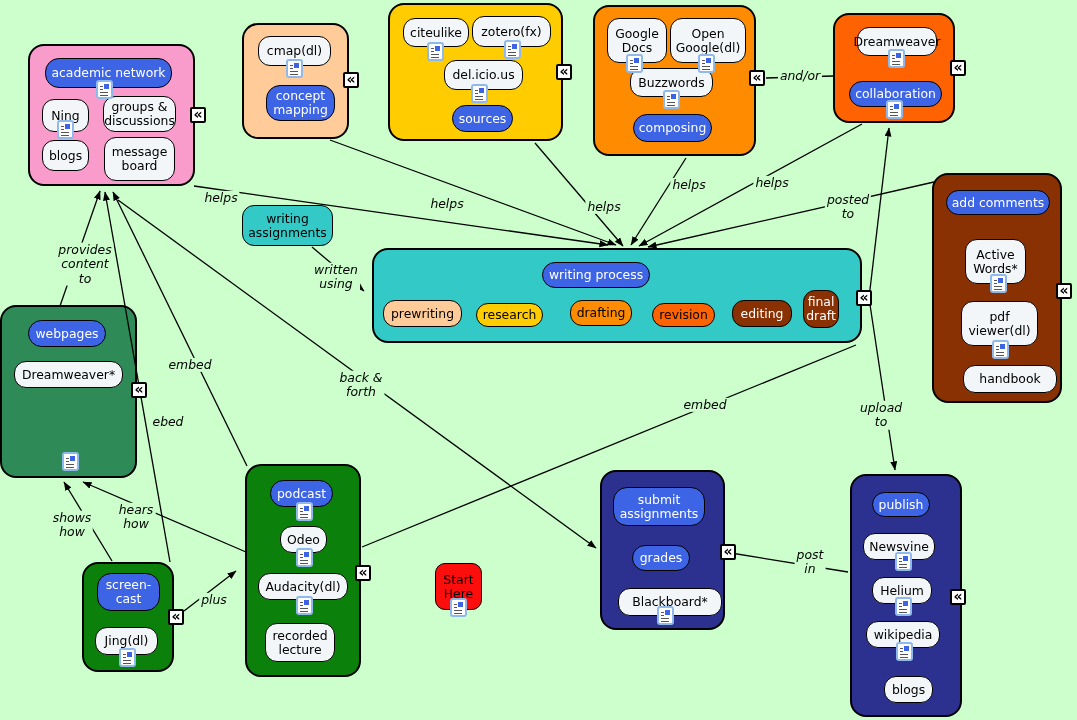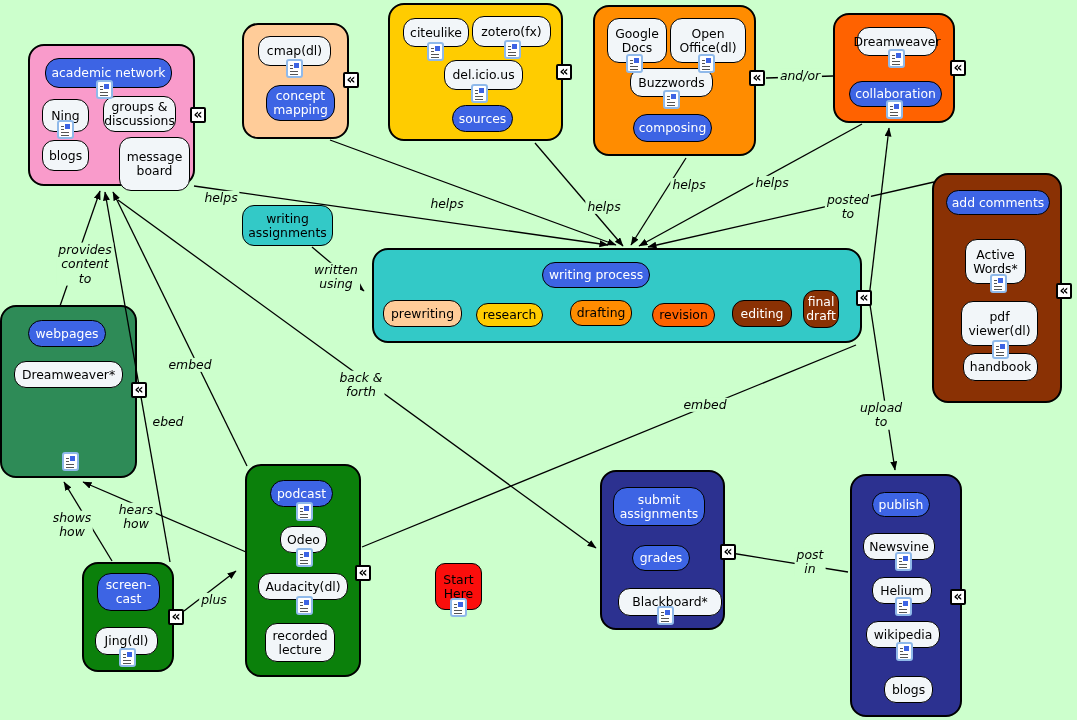--- a/index.html
+++ b/index.html
@@ -71,48 +71,48 @@
   <div class="grp" style="left:82px;top:562px;width:92px;height:110px;background:#0B800B"></div>
   <div class="grp" style="left:245px;top:464px;width:116px;height:213px;background:#0B800B"></div>
   <div class="grp" style="left:600px;top:470px;width:125px;height:160px;background:#2C3190"></div>
   <div class="grp" style="left:850px;top:474px;width:112px;height:243px;background:#2C3190"></div>
 
   <div class="pill blue" style="left:45px;top:58px;width:127px;height:30px">academic network</div>
   <div class="pill white" style="left:42px;top:99px;width:47px;height:33px">Ning</div>
   <div class="pill white" style="left:103px;top:96px;width:73px;height:36px">groups &amp;
 discussions</div>
   <div class="pill white" style="left:42px;top:140px;width:47px;height:31px">blogs</div>
-  <div class="pill white" style="left:119px;top:137px;width:71px;height:54px">message
+  <div class="pill white" style="left:104px;top:137px;width:71px;height:44px">message
 board</div>
 
   <div class="pill white" style="left:258px;top:36px;width:73px;height:30px">cmap(dl)</div>
   <div class="pill blue" style="left:266px;top:85px;width:69px;height:36px">concept
 mapping</div>
 
   <div class="pill white" style="left:403px;top:18px;width:66px;height:29px">citeulike</div>
   <div class="pill white" style="left:472px;top:16px;width:79px;height:31px">zotero(fx)</div>
   <div class="pill white" style="left:444px;top:60px;width:79px;height:30px">del.icio.us</div>
   <div class="pill blue" style="left:452px;top:105px;width:61px;height:27px">sources</div>
 
   <div class="pill white" style="left:607px;top:18px;width:60px;height:45px">Google
 Docs</div>
   <div class="pill white" style="left:670px;top:18px;width:76px;height:45px">Open
-Office(dl)</div>
+Google(dl)</div>
   <div class="pill white" style="left:630px;top:68px;width:83px;height:29px">Buzzwords</div>
   <div class="pill blue" style="left:633px;top:114px;width:79px;height:28px">composing</div>
 
   <div class="pill white" style="left:857px;top:27px;width:80px;height:29px">Dreamweaver</div>
   <div class="pill blue" style="left:849px;top:81px;width:93px;height:26px">collaboration</div>
 
   <div class="pill blue" style="left:946px;top:190px;width:104px;height:25px">add comments</div>
   <div class="pill white" style="left:965px;top:239px;width:61px;height:45px">Active
 Words*</div>
   <div class="pill white" style="left:961px;top:301px;width:77px;height:45px">pdf
 viewer(dl)</div>
-  <div class="pill white" style="left:963px;top:353px;width:75px;height:28px">handbook</div>
+  <div class="pill white" style="left:963px;top:365px;width:94px;height:28px">handbook</div>
 
   <div class="pill blue" style="left:542px;top:262px;width:108px;height:26px">writing process</div>
   <div class="pill" style="left:383px;top:300px;width:79px;height:27px;background:#FFCC99">prewriting</div>
   <div class="pill" style="left:476px;top:303px;width:67px;height:24px;background:#FFCC00">research</div>
   <div class="pill" style="left:570px;top:300px;width:62px;height:26px;background:#FF8C00">drafting</div>
   <div class="pill" style="left:652px;top:303px;width:63px;height:24px;background:#FF6200">revision</div>
   <div class="pill" style="left:732px;top:300px;width:60px;height:27px;background:#8A3104;color:#fff">editing</div>
   <div class="pill" style="left:803px;top:290px;width:36px;height:38px;background:#8A3104;color:#fff">final
 draft</div>
 

